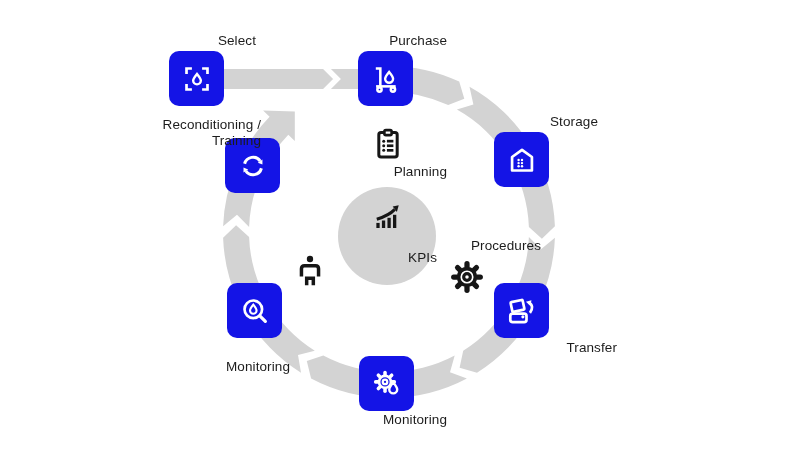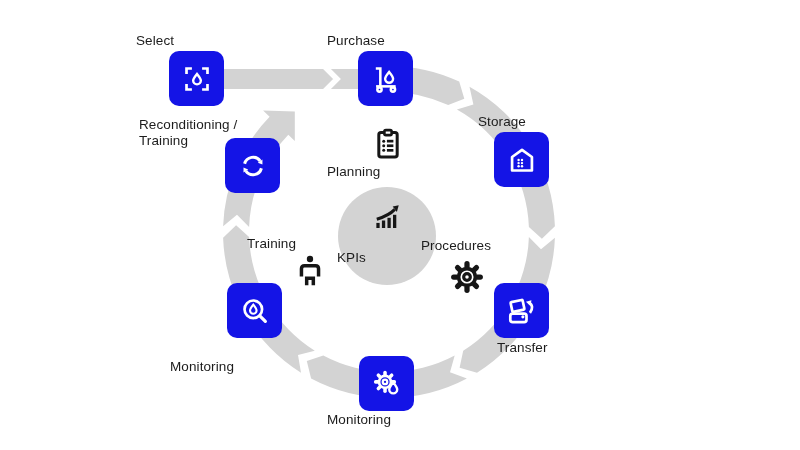--- a/index.html
+++ b/index.html
@@ -13,21 +13,21 @@
   .center-circle{
     position:absolute;left:338px;top:187px;width:98px;height:98px;
     border-radius:50%;background:var(--gray,#d3d3d3);
   }
   .tile{
     position:absolute;width:55px;height:55px;border-radius:10px;
     background:var(--blue,#1414e6);display:flex;align-items:center;justify-content:center;
   }
   .tile svg{display:block;}
   .lbl{
-    position:absolute;font-size:13.5px;line-height:1.18;text-align:left;
+    position:absolute;font-size:13.5px;line-height:1.18;text-align:right;
     letter-spacing:.1px;color:var(--text,#1c1c1c);
   }
   .inner-icon{position:absolute;}
 </style>
 </head>
 <body>
 
 <div class="canvas" style="--blue: #1414e6; --gray: #d3d3d3; --text: #1c1c1c; --bg: #ffffff;">
 
   <svg class="ring-svg" width="800" height="450" id="ringSvg">
@@ -176,16 +176,15 @@
   <div class="lbl" style="left:136px;top:33px;width:120px">Select</div>
   <div class="lbl" style="left:327px;top:33px;width:120px">Purchase</div>
   <div class="lbl" style="left:478px;top:114px;width:120px">Storage</div>
   <div class="lbl" style="left:497px;top:340px;width:120px">Transfer</div>
   <div class="lbl" style="left:327px;top:412px;width:120px">Monitoring</div>
   <div class="lbl" style="left:170px;top:359px;width:120px">Monitoring</div>
   <div class="lbl" style="left:139px;top:117px;width:122px">Reconditioning / Training</div>
 
   <div class="lbl" style="left:327px;top:164px;width:120px">Planning</div>
   <div class="lbl" style="left:421px;top:238px;width:120px">Procedures</div>
-  <div class="lbl" style="left:247px;top:236px;width:120px">Training</div>
   <div class="lbl" style="left:337px;top:250px;width:100px">KPIs</div>
 
 </div>
 
 </body></html>

